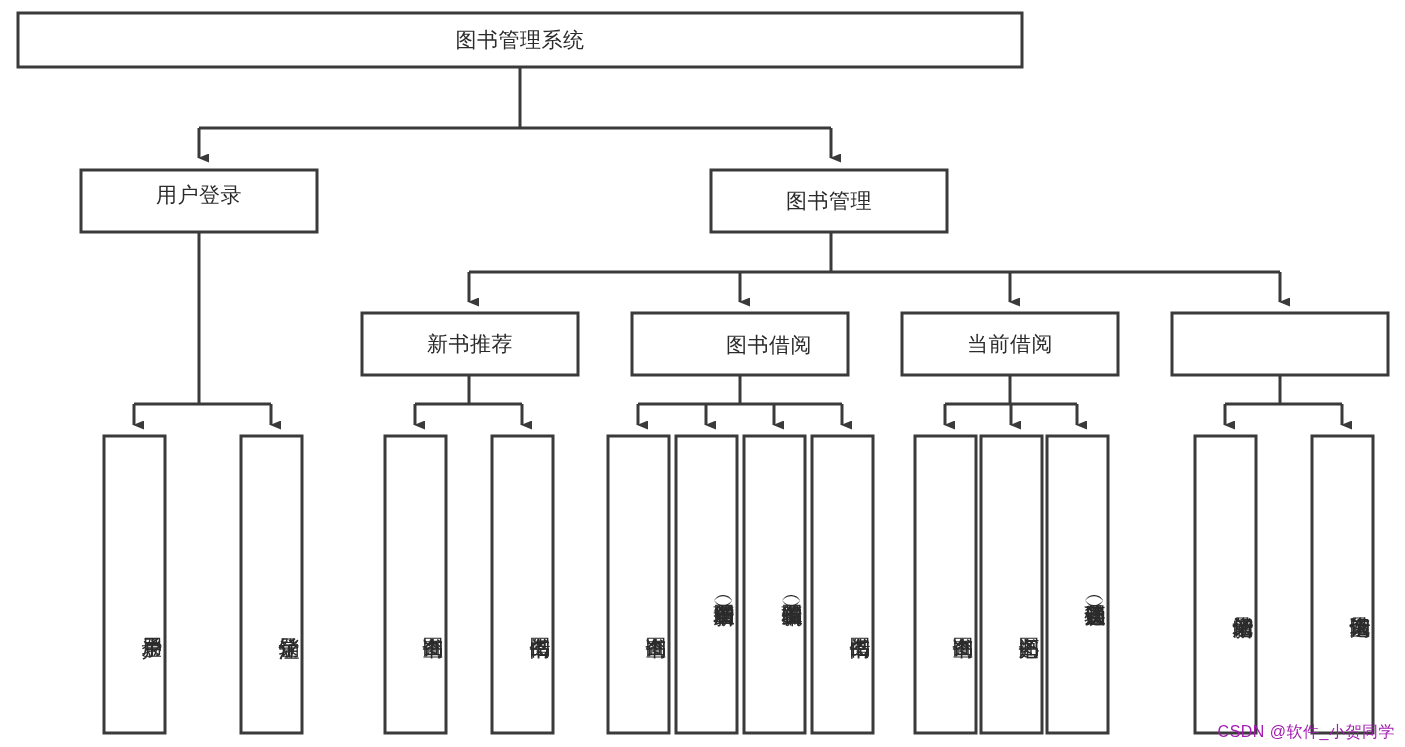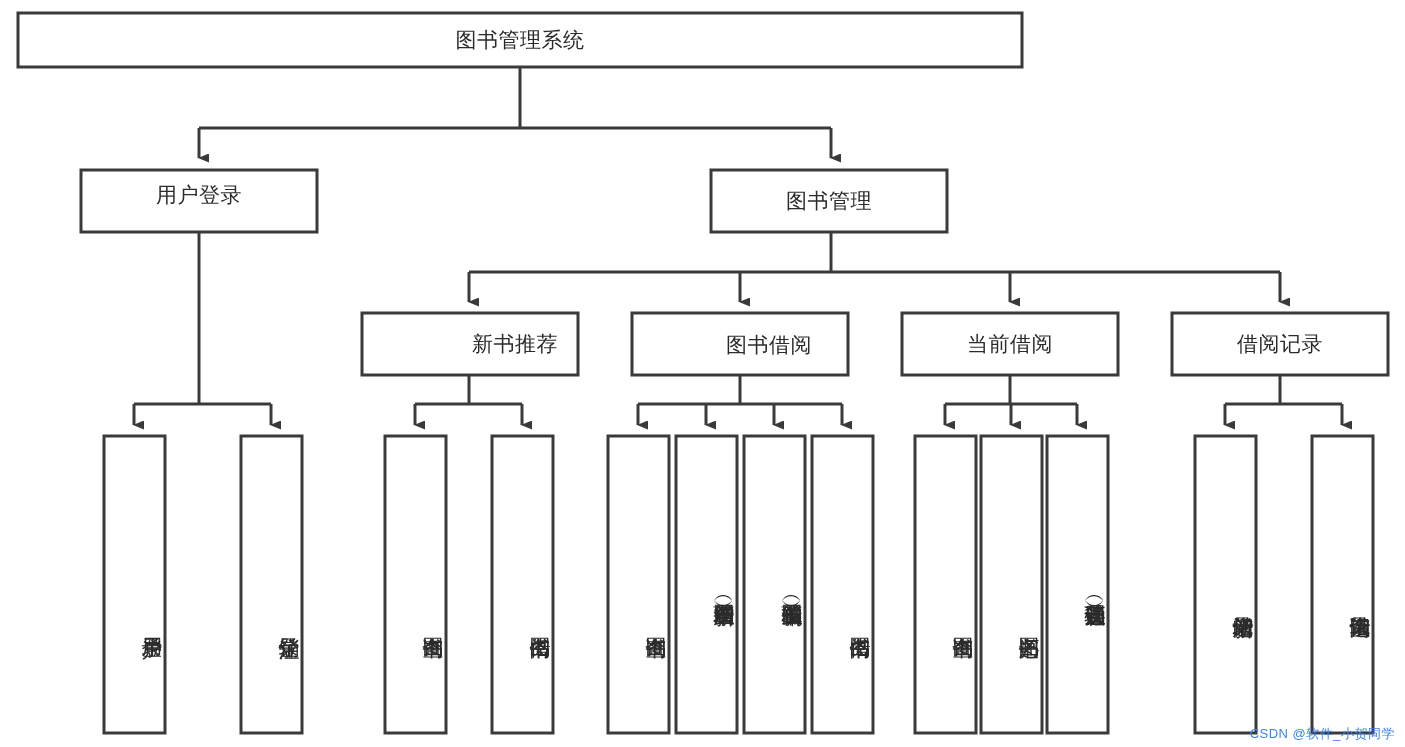--- a/index.html
+++ b/index.html
@@ -60,22 +60,22 @@
     writing-mode: vertical-rl;
     text-orientation: upright;
     white-space: nowrap;
     pointer-events: none;
     overflow: visible;
   }
   .watermark {
     position: absolute;
     right: 10px;
     bottom: 4px;
-    font-size: 13px;
-    color: #3b82f6;
+    font-size: 16px;
+    color: #a21caf;
     letter-spacing: 0.5px;
     white-space: nowrap;
     pointer-events: none;
   }
 </style>
 </head>
 <body>
 
 <div id="diagram-root">
 
@@ -167,24 +167,23 @@
 
     <rect class="node-box" x="1195" y="436" width="61" height="297"></rect>
     <rect class="node-box" x="1312" y="436" width="61" height="297"></rect>
   </svg>
 
   <div class="node-label-h" style="left:18px; top:13px; width:1004px; height:54px;">图书管理系统</div>
 
   <div class="node-label-h" style="left:81px; top:170px; width:236px; height:50px;">用户登录</div>
   <div class="node-label-h" style="left:711px; top:170px; width:236px; height:62px;border-radius:29px;">图书管理</div>
 
-  <div class="node-label-h" style="left:362px; top:313px; width:216px; height:62px;padding-left:45px;">新书推荐</div>
+  <div class="node-label-h" style="left:362px; top:313px; width:216px; height:62px;">新书推荐</div>
   <div class="node-label-h" style="left:632px; top:313px; width:216px; height:64px;padding-left:29px;">图书借阅</div>
   <div class="node-label-h" style="left:902px; top:313px; width:216px; height:62px;">当前借阅</div>
-  <div class="node-label-h" style="left:1172px; top:313px; width:216px; height:62px;">借阅记录</div>
 
   <div class="node-label-v" style="left:104px; top:509px; width:61px; height:224px;">用户登录</div>
   <div class="node-label-v" style="left:241px; top:509px; width:61px; height:224px;">注销登录</div>
 
   <div class="node-label-v" style="left:385px; top:509px; width:61px; height:224px;">查询图书</div>
   <div class="node-label-v" style="left:492px; top:509px; width:61px; height:224px;">借阅图书</div>
 
   <div class="node-label-v" style="left:608px; top:509px; width:61px; height:224px;">查询图书</div>
   <div class="node-label-v" style="left:676px; top:443px; width:61px; height:290px;">新增图书（管理员）</div>
   <div class="node-label-v" style="left:744px; top:443px; width:61px; height:290px;">编辑图书（管理员）</div>

